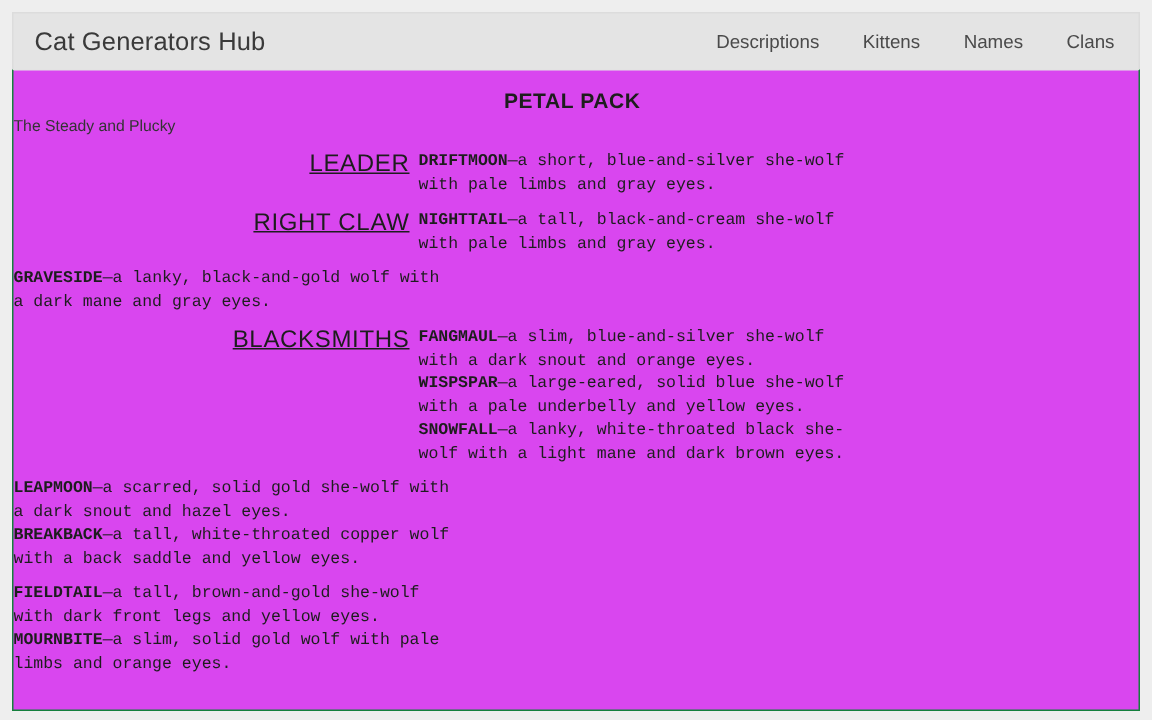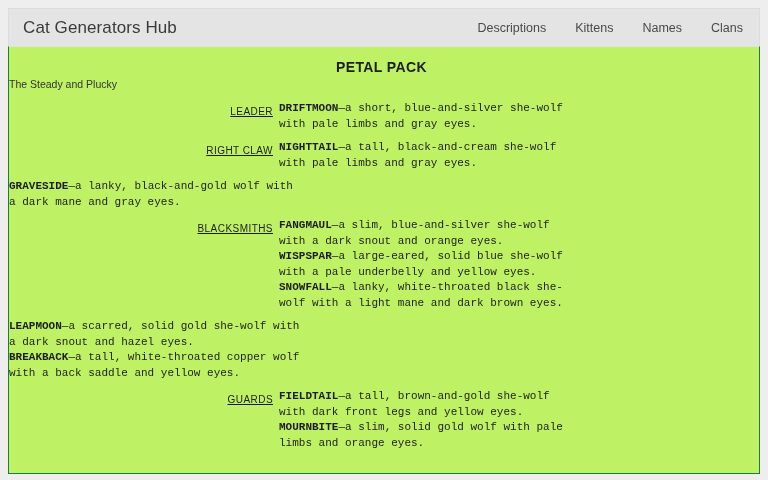--- a/index.html
+++ b/index.html
@@ -47,21 +47,21 @@
   }
   .nav-link {
     font-size: 12.5px;
     color: #4a4a4a;
     text-decoration: none;
     white-space: nowrap;
     cursor: pointer;
   }
   
   .content {
-    background: #bef264;
+    background: #d946ef;
     border: 1px solid #15803d;
     border-top: 1px solid #e3e3e3;
     height: 428px;
     box-sizing: border-box;
     overflow: hidden;
     padding-top: 12px;
   }
   .clan-title {
     text-align: center;
     font-size: 14px;
@@ -89,21 +89,21 @@
     margin-bottom: 8px;
   }
   .role-label-cell {
     width: 270px;
     flex: 0 0 270px;
     text-align: right;
     padding-right: 6px;
     box-sizing: border-box;
   }
   .role-label {
-    font-size: 10px;
+    font-size: 16px;
     color: #1d1d1d;
     text-decoration: underline;
     letter-spacing: .45px;
     line-height: 15.5px;
     display: inline;
   }
   .members-cell {
     flex: 1 1 auto;
     max-width: 296px;
     font-family: Liberation Mono, monospace;
@@ -165,21 +165,20 @@
             <p class="member"><span class="member-name">SNOWFALL</span><span class="member-desc">—a lanky, white-throated black she-wolf with a light mane and dark brown eyes.</span></p>
           </div>
         </div>
         <div class="role-row">
           <div class="members-cell">
             <p class="member"><span class="member-name">LEAPMOON</span><span class="member-desc">—a scarred, solid gold she-wolf with a dark snout and hazel eyes.</span></p>
             <p class="member"><span class="member-name">BREAKBACK</span><span class="member-desc">—a tall, white-throated copper wolf with a back saddle and yellow eyes.</span></p>
           </div>
         </div>
         <div class="role-row">
-          <div class="role-label-cell"><span class="role-label">GUARDS</span></div>
           <div class="members-cell">
             <p class="member"><span class="member-name">FIELDTAIL</span><span class="member-desc">—a tall, brown-and-gold she-wolf with dark front legs and yellow eyes.</span></p>
             <p class="member"><span class="member-name">MOURNBITE</span><span class="member-desc">—a slim, solid gold wolf with pale limbs and orange eyes.</span></p>
           </div>
         </div>
       </div>
   </div>
 
 </div>
 

